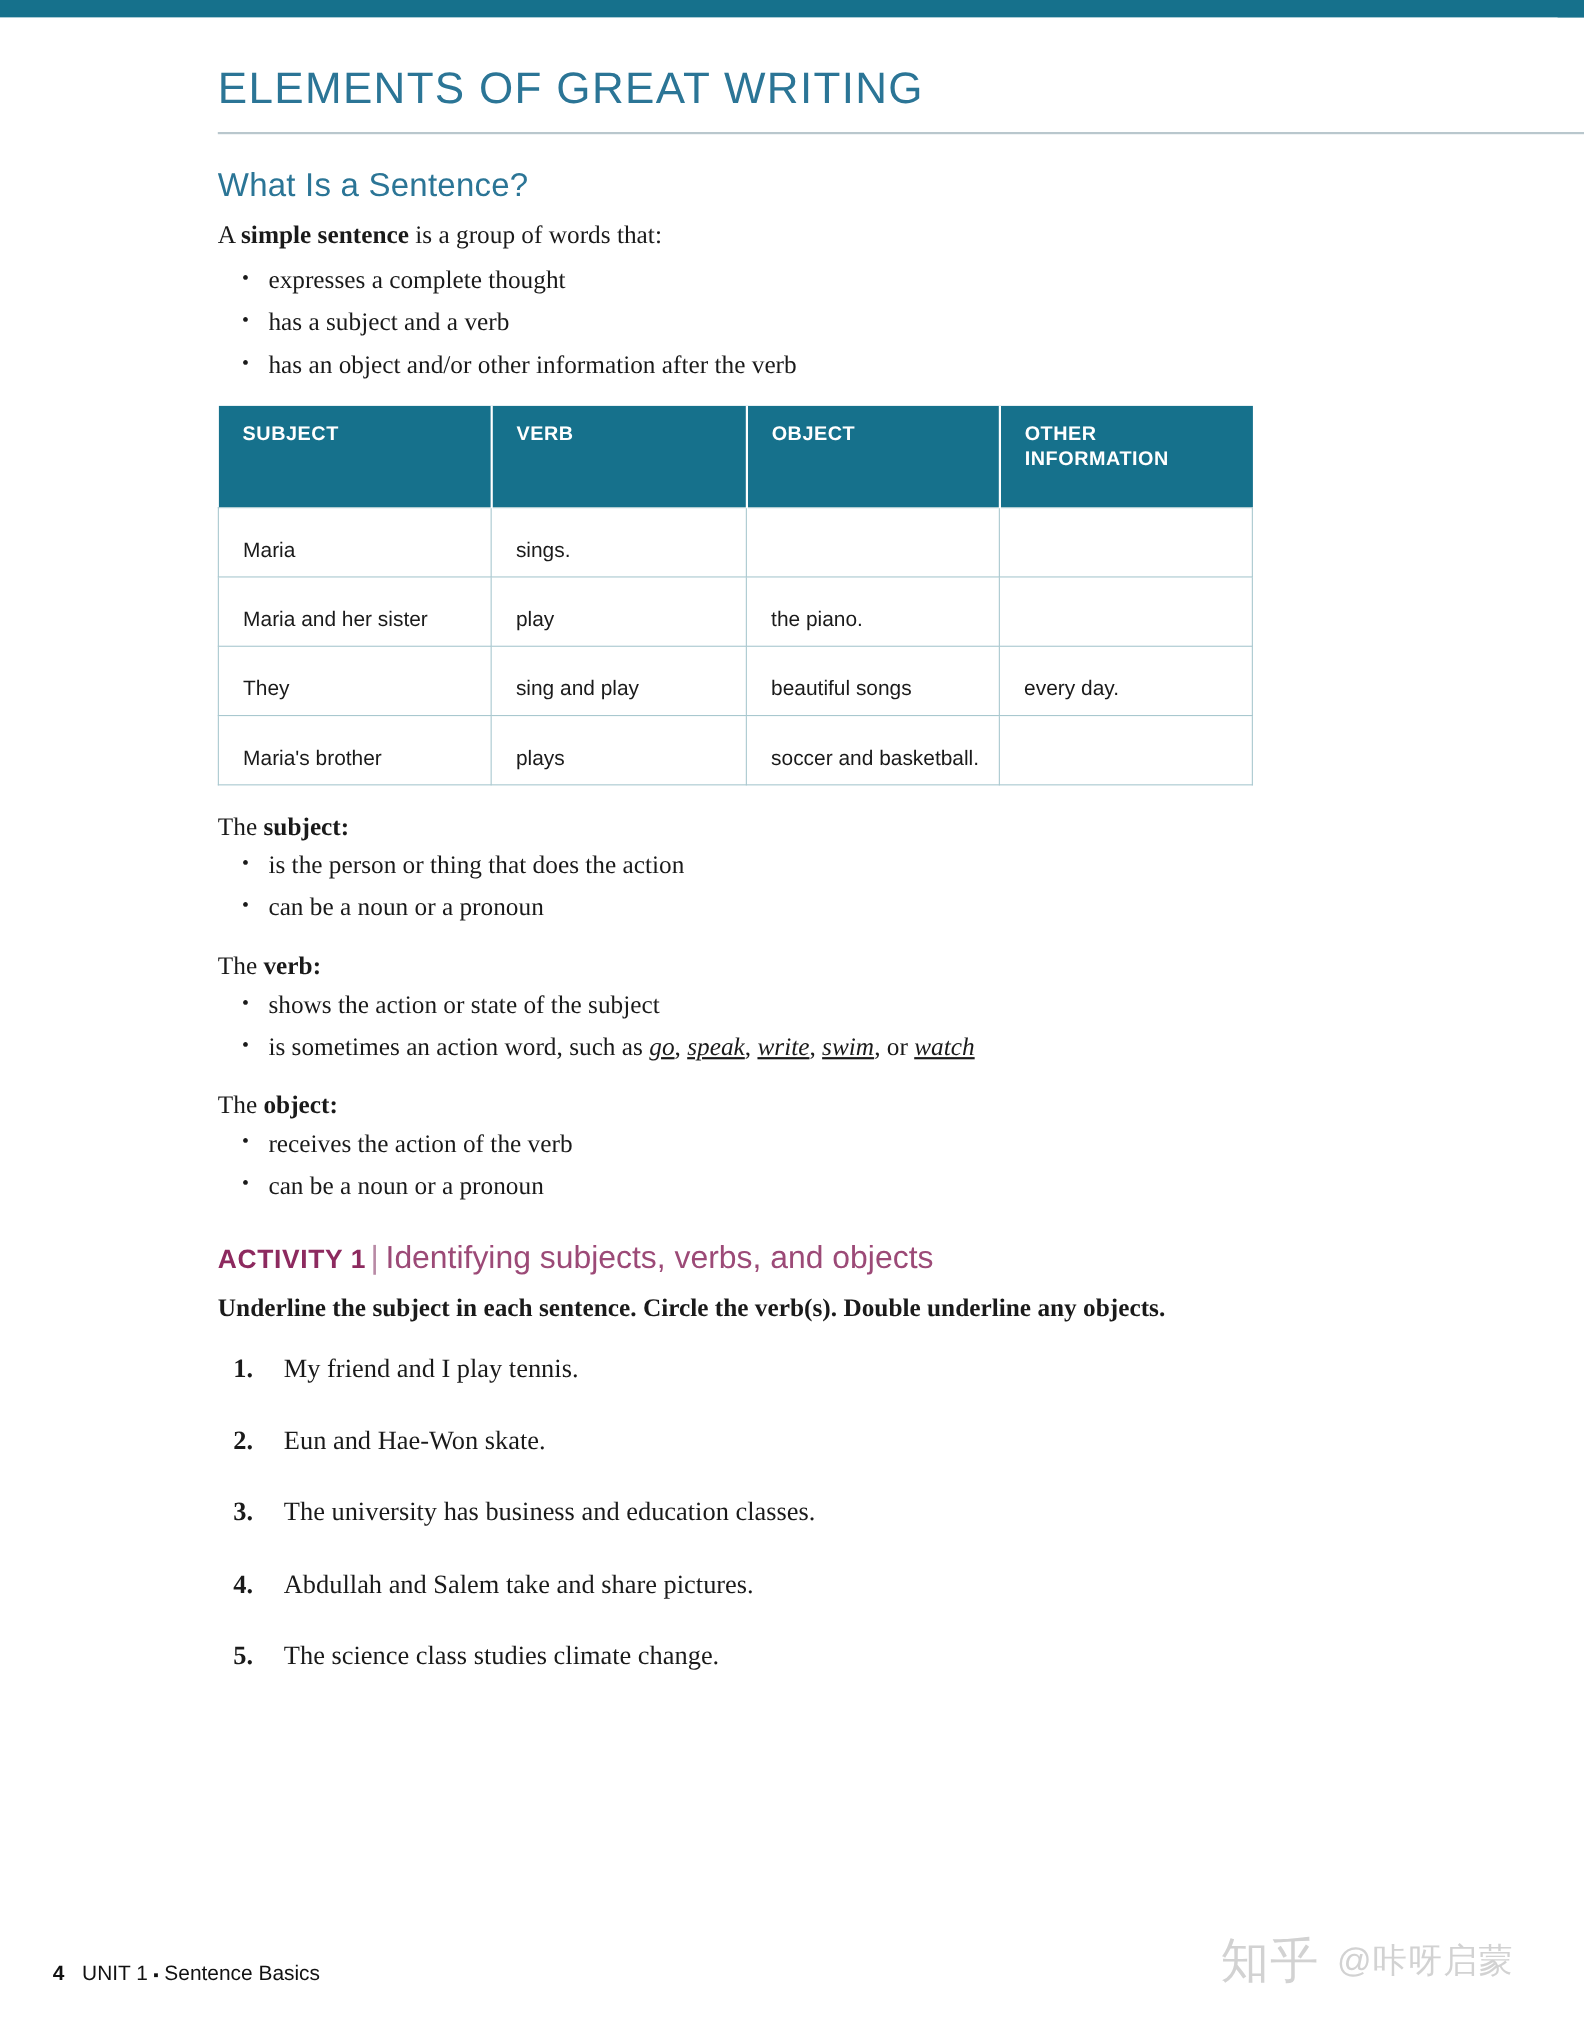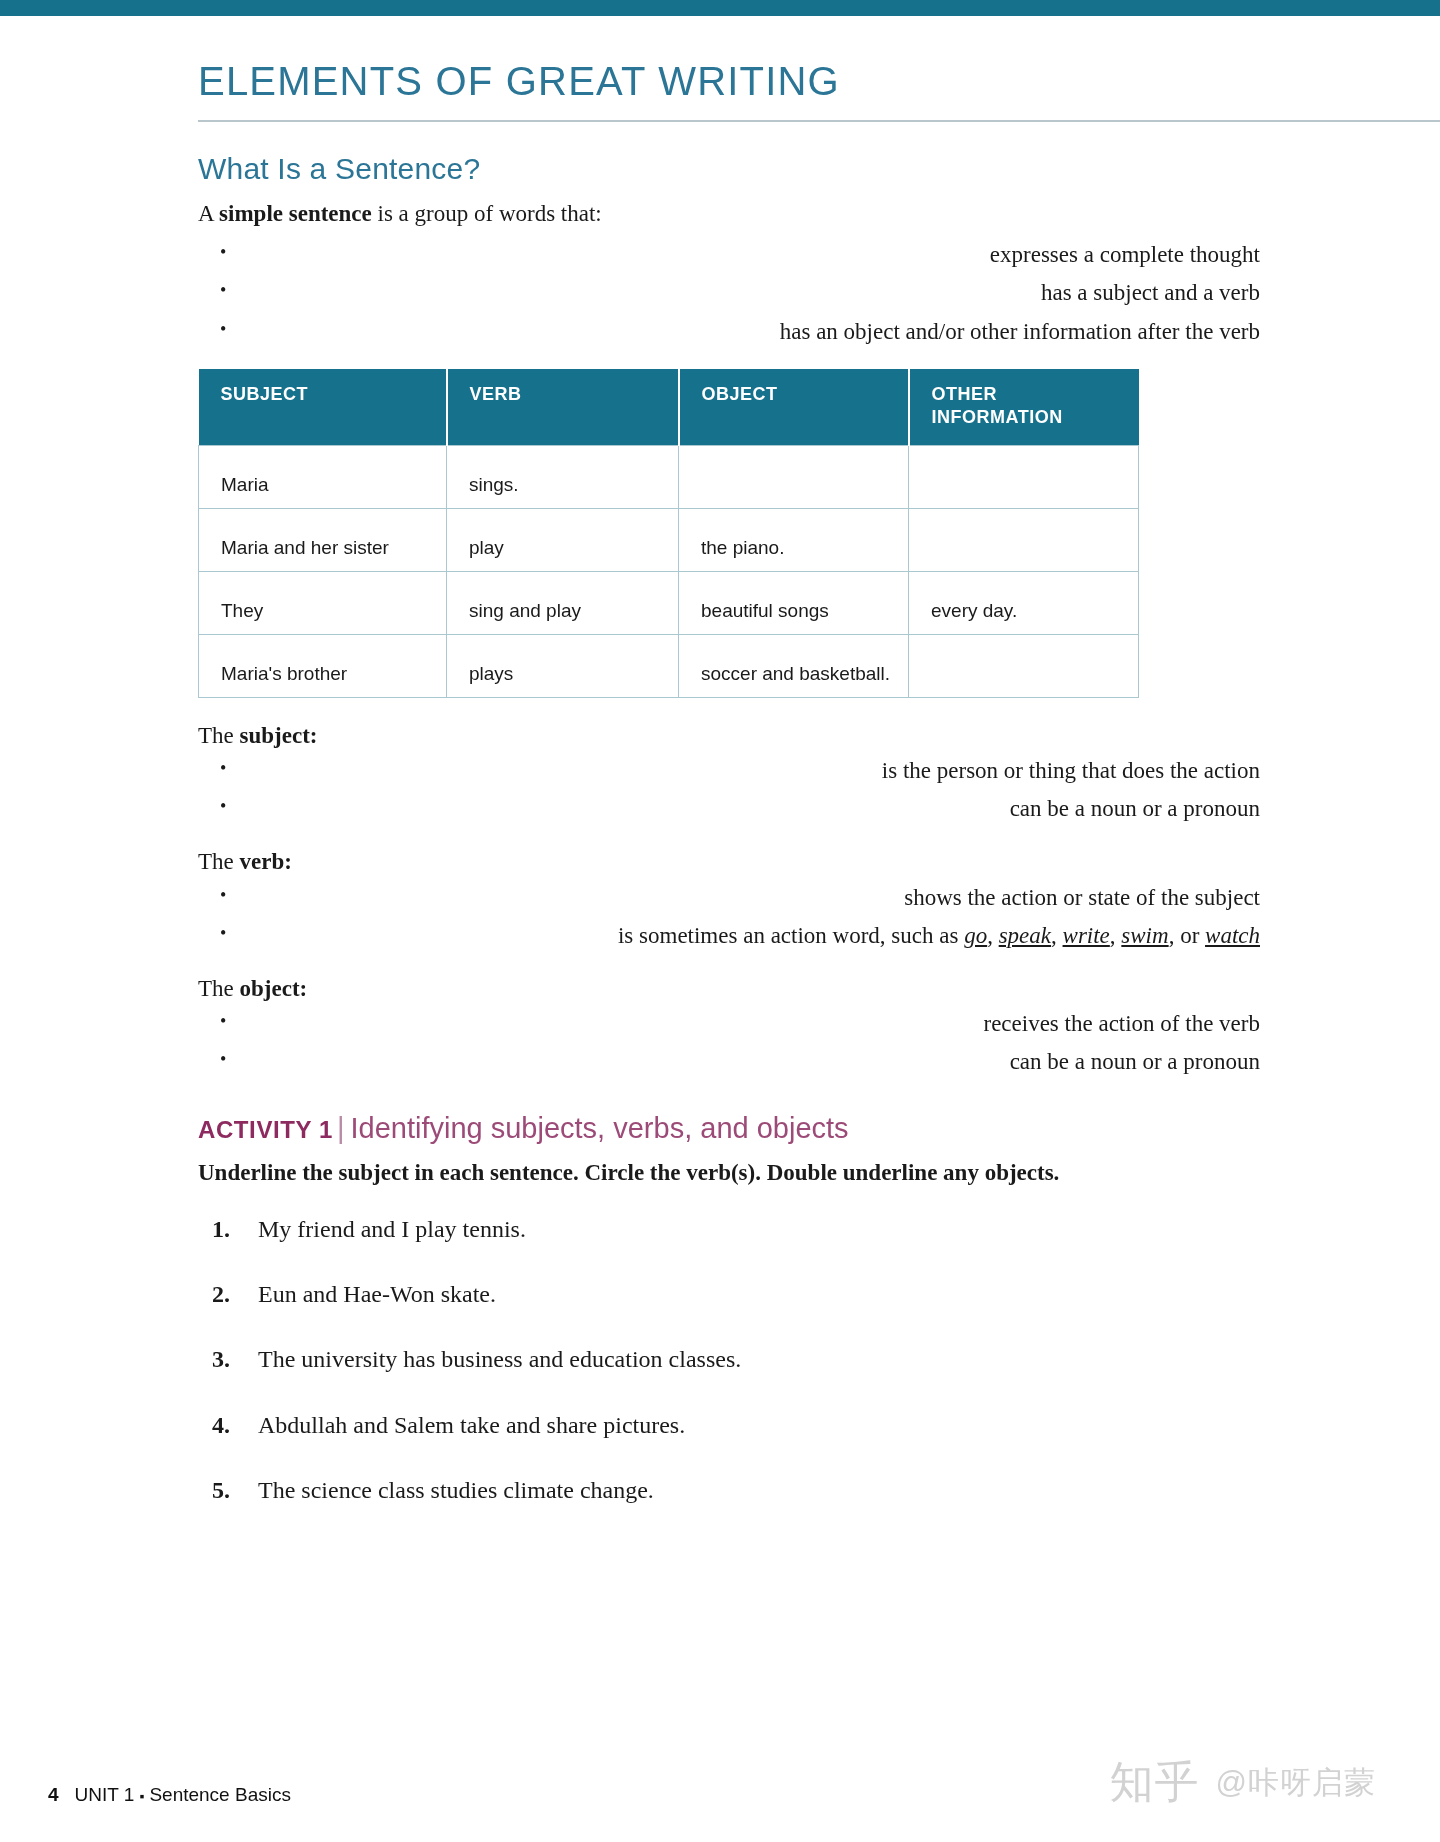--- a/index.html
+++ b/index.html
@@ -75,21 +75,20 @@
     line-height: 1.35;
     margin: 0 0 10px 0;
   }
   .intro-line b { font-weight: 700; }
 
   
   ul.bullets {
     list-style: none;
     margin: 4px 0 22px 0;
     padding: 0 0 0 22px;
-    text-align: right;
   }
   ul.bullets li {
     font-size: 23px;
     line-height: 1.36;
     margin: 0 0 7px 0;
     padding-left: 24px;
     position: relative;
   }
   ul.bullets li::before {
     content: "\2022";
@@ -116,21 +115,21 @@
     table-layout: fixed;
     font-family: "Liberation Sans", sans-serif;
   }
   table.sv-table th {
     background: #16718c;
     color: #ffffff;
     font-size: 18px;
     font-weight: 700;
     text-align: left;
     letter-spacing: .5px;
-    padding: 14px 16px 16px 22px;
+    padding: 14px 16px 32px 22px;
     vertical-align: top;
     border-right: 2px solid #ffffff;
     height: 34px;
     line-height: 1.28;
   }
   table.sv-table th:last-child { border-right: none; }
   table.sv-table td {
     font-size: 19px;
     color: #1a1a1a;
     padding: 28px 16px 12px 22px;

